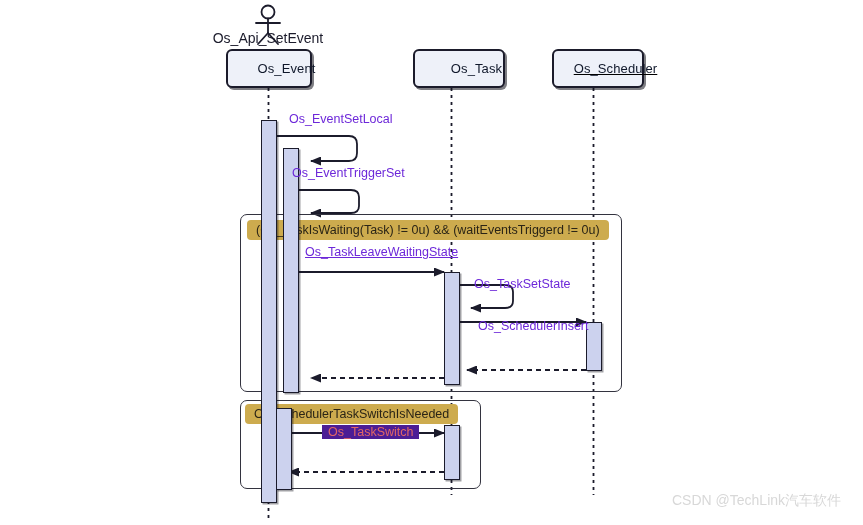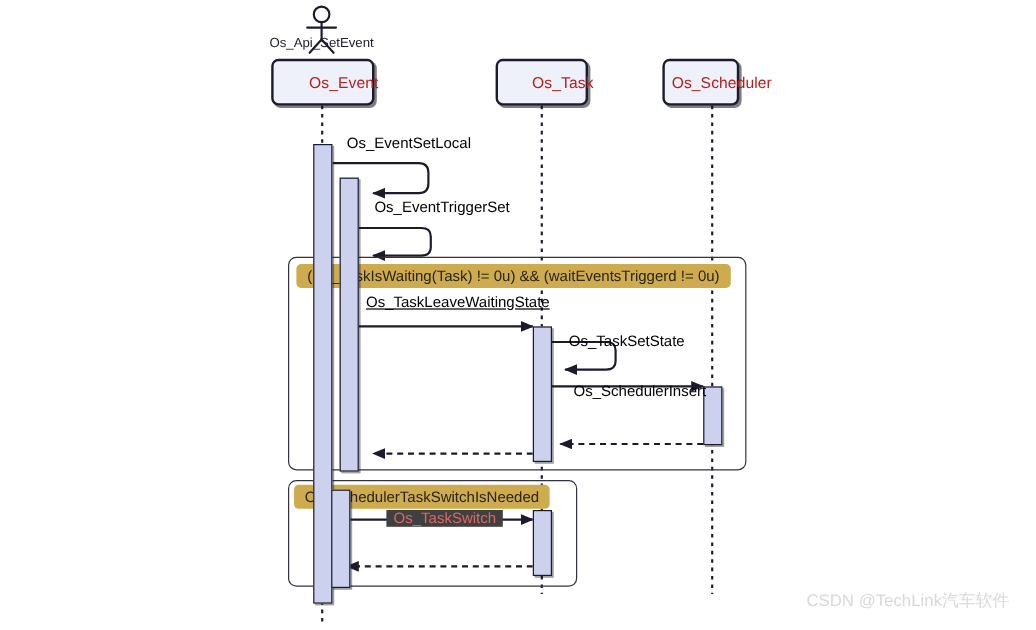--- a/index.html
+++ b/index.html
@@ -31,28 +31,28 @@
     background: #eef1f9;
     border: 2px solid #1b1b2b;
     border-radius: 6px;
     display: flex;
     align-items: center;
     justify-content: center;
     box-shadow: 2px 2px 0 rgba(20,20,30,0.55);
   }
   .lifeline-label {
     font-size: 13px;
-    color: #b91c1c;
+    color: #0f172a;
     white-space: nowrap;
     letter-spacing: 0.1px;
     margin-left: 35px;
   }
   .actor-label {
     position: absolute;
-    font-size: 11px;
+    font-size: 14px;
     color: #1b1b2b;
     white-space: nowrap;
     text-align: center;
   }
   .activation {
     position: absolute;
     box-sizing: border-box;
     background: #ccd2ee;
     border: 1.6px solid #1b1b2b;
     box-shadow: 1.5px 1.5px 0 rgba(20,20,30,0.4);
@@ -71,21 +71,21 @@
     border-radius: 4px;
     color: #2a2416;
     font-size: 12.5px;
     line-height: 20px;
     padding: 0 9px;
     white-space: nowrap;
   }
   .msg-label {
     position: absolute;
     font-size: 12.5px;
-    color: #000000;
+    color: #6d28d9;
     white-space: nowrap;
   }
   .msg-label.accent {
     color: #e06666;
   }
   .watermark {
     position: absolute;
     font-size: 14px;
     color: #d8d8d8;
     white-space: nowrap;
@@ -148,25 +148,25 @@
 
     <line x1="444" y1="472" x2="289" y2="472" stroke="#1b1b2b" stroke-width="1.8" stroke-dasharray="5,4" marker-end="url(#arrowBack)"></line>
   </svg>
 
   <div class="actor-label" style="left:208px; top:30px; width:120px;">Os_Api_SetEvent</div>
 
   <div class="lifeline-box" style="left:226px; top:49px; width:86px; height:39px;">
     <span class="lifeline-label">Os_Event</span>
   </div>
 
-  <div class="lifeline-box" style="left:413px; top:49px; width:77px; height:39px;">
+  <div class="lifeline-box" style="left:413px; top:49px; width:92px; height:39px;">
     <span class="lifeline-label">Os_Task</span>
   </div>
 
-  <div class="lifeline-box" style="left:552px; top:49px; width:64px; height:39px;">
+  <div class="lifeline-box" style="left:552px; top:49px; width:92px; height:39px;text-decoration:underline;">
     <span class="lifeline-label">Os_Scheduler</span>
   </div>
 
   <div class="frag-box" style="left:240px; top:214px; width:382px; height:178px;"></div>
   <div class="frag-label" style="left:247px; top:220px;">(Os_TaskIsWaiting(Task) != 0u) &amp;&amp; (waitEventsTriggerd != 0u)</div>
 
   <div class="frag-box" style="left:240px; top:400px; width:241px; height:89px;"></div>
   <div class="frag-label" style="left:245px; top:404px;">Os_SchedulerTaskSwitchIsNeeded</div>
 
   <div class="activation" style="left:261px; top:120px; width:16px; height:383px;"></div>
@@ -176,25 +176,25 @@
   <div class="activation" style="left:276px; top:408px; width:16px; height:82px;"></div>
 
   <div class="activation" style="left:444px; top:272px; width:16px; height:113px;"></div>
 
   <div class="activation" style="left:444px; top:425px; width:16px; height:55px;"></div>
 
   <div class="activation" style="left:586px; top:322px; width:16px; height:49px;"></div>
 
   <div class="msg-label" style="left:289px; top:112px;">Os_EventSetLocal</div>
 
-  <div class="msg-label" style="left:312px; top:166px;">Os_EventTriggerSet</div>
+  <div class="msg-label" style="left:292px; top:166px;">Os_EventTriggerSet</div>
 
   <div class="msg-label" style="left:305px; top:245px;text-decoration:underline;">Os_TaskLeaveWaitingState</div>
 
   <div class="msg-label" style="left:474px; top:277px;">Os_TaskSetState</div>
 
   <div class="msg-label" style="left:478px; top:300px;margin-top:19px;">Os_SchedulerInsert</div>
 
-  <div class="msg-label accent" style="left:322px; top:425px; background:#404040; padding:0 6px;">Os_TaskSwitch</div>
+  <div class="msg-label accent" style="left:322px; top:425px; background:#4c1d95; padding:0 6px;">Os_TaskSwitch</div>
 
   <div class="watermark" style="left:672px; top:492px;">CSDN @TechLink汽车软件</div>
 
 </div>
 
 </body></html>

